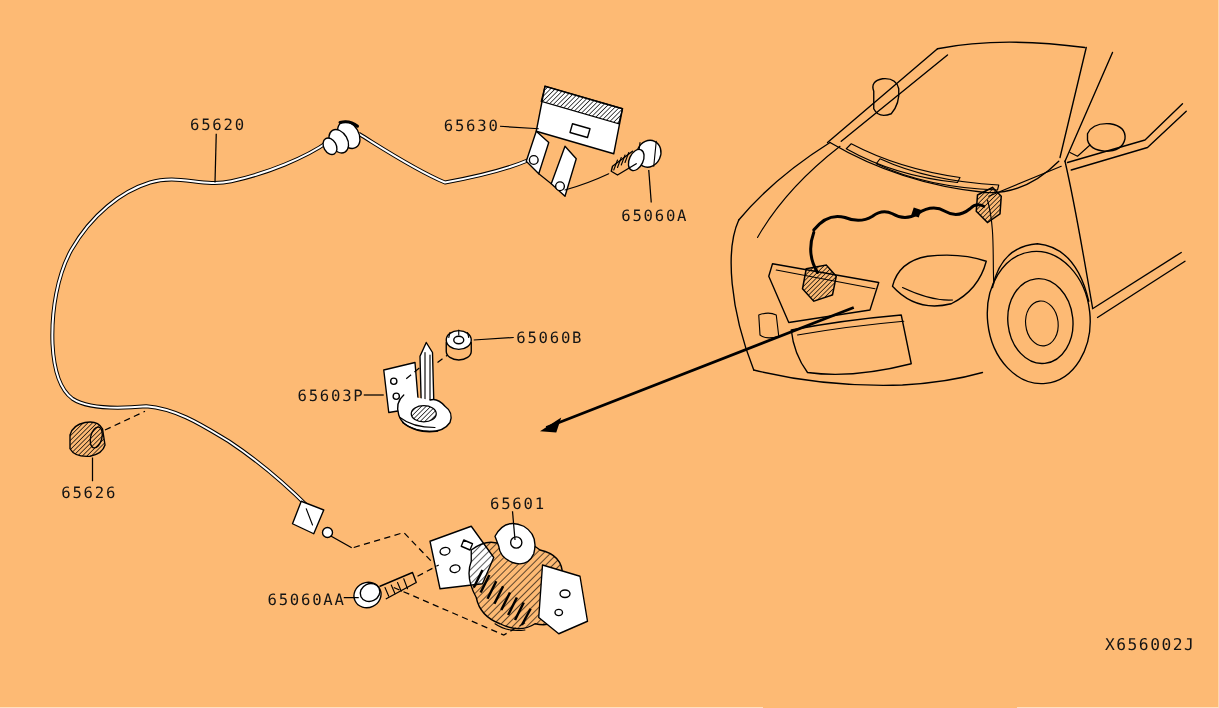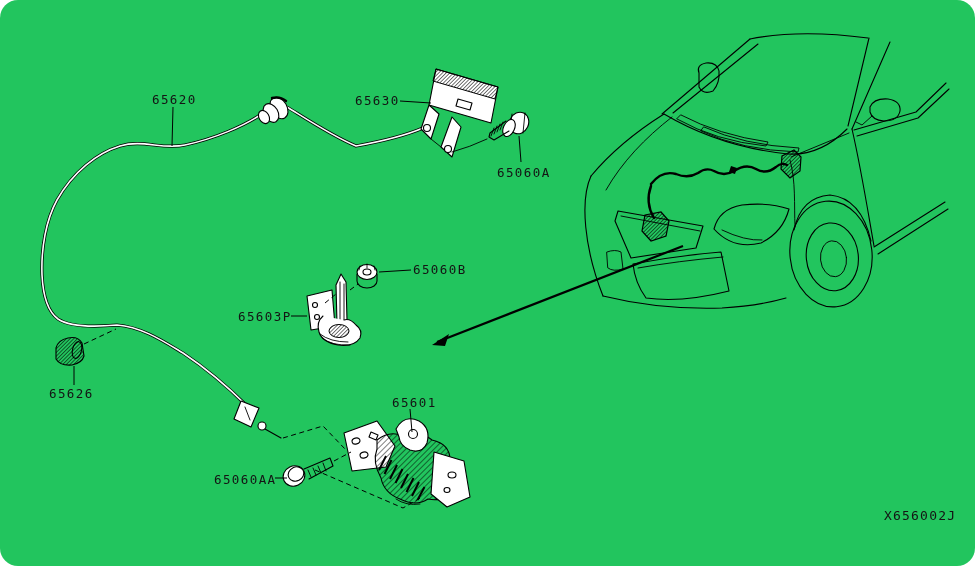--- a/index.html
+++ b/index.html
@@ -1,17 +1,17 @@
 <!DOCTYPE html>
 <html><head>
 <meta charset="utf-8">
 <style>
   html,body{margin:0;padding:0;background:#ffffff;}
-  .canvas{position:relative;width:975px;height:566px;background:#22c55e;overflow:hidden;
-          font-family:"DejaVu Sans Mono", monospace;border-radius:18px;}
+  .canvas{position:relative;width:975px;height:566px;background:#fdba74;overflow:hidden;
+          font-family:"DejaVu Sans Mono", monospace;}
   svg{display:block;}
   .part-label{font-family:"DejaVu Sans Mono", monospace;font-size:12.5px;letter-spacing:1.4px;
               fill:#141414;cursor:pointer;}
   .diagram-code{font-family:"DejaVu Sans Mono", monospace;font-size:13px;letter-spacing:1.2px;
                 fill:#141414;}
   .ln{stroke:#000;fill:none;stroke-width:1.1;stroke-linecap:round;stroke-linejoin:round;}
   .thin{stroke-width:0.9;}
   .bold{stroke-width:2.4;}
   .leader{stroke:#000;stroke-width:1;fill:none;}
   .dash{stroke:#000;stroke-width:1;fill:none;stroke-dasharray:5 3.5;}

